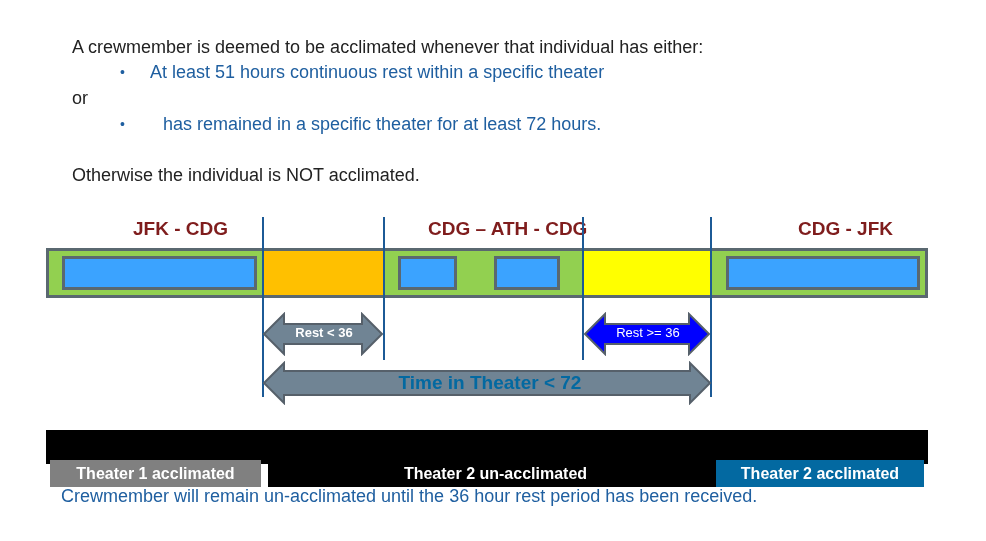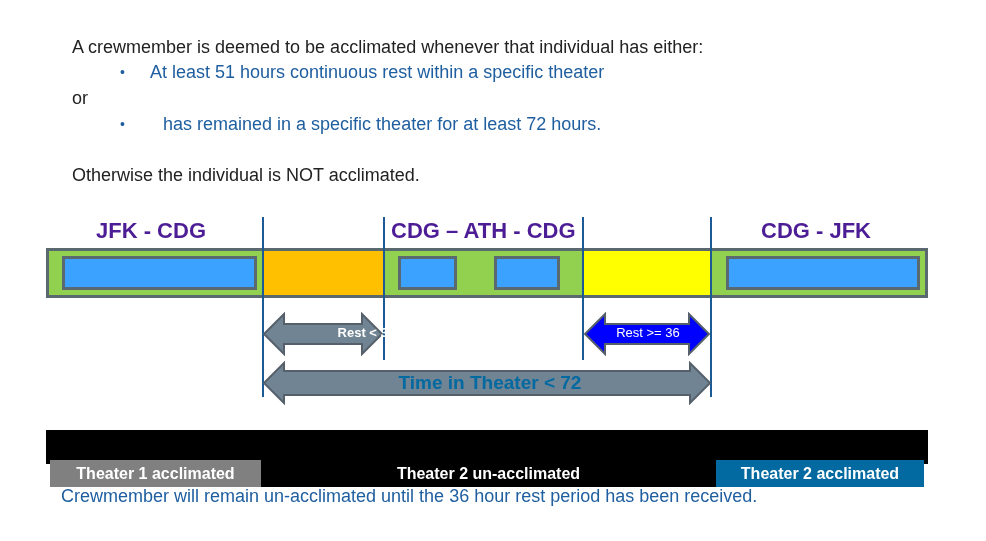--- a/index.html
+++ b/index.html
@@ -2,21 +2,21 @@
 <html><head>
 <meta charset="utf-8">
 <style>
   html, body { margin:0; padding:0; background:#fff; }
   body { width:986px; height:541px; position:relative; overflow:hidden;
          font-family:"Liberation Sans", sans-serif; }
   .abs { position:absolute; }
   .txt { font-size:18px; color:#222; white-space:nowrap; }
   .blue { color:#1f5fa0; }
   .bullet { font-size:14px; color:#1f5fa0; }
-  .seg-label { font-size:22px; font-weight:bold; color:#4c1d95; white-space:nowrap; }
+  .seg-label { font-size:19px; font-weight:bold; color:#7f1d1d; white-space:nowrap;margin-left:37px; }
   .track { left:46px; top:248px; width:882px; height:50px; background:#92d050;
            border:3px solid #5a6870; box-sizing:border-box; }
   .flight { background:#3ba3ff; border:3px solid #5a6870; box-sizing:border-box; height:34px; top:256px; }
   .vline { width:2px; background:#1c5a96; }
   .tbar { left:46px; top:430px; width:882px; height:34px; background:#000; }
   .tcell { top:434px; height:27px; display:flex; align-items:center; justify-content:center;
            font-size:16px; font-weight:bold; color:#fff; white-space:nowrap;margin-top:26px; }
 </style>
 </head>
 <body>
@@ -42,30 +42,30 @@
 <div class="abs flight" style="left:726px;width:194px;"></div>
 
 <div class="abs vline" style="left:262px;top:217px;height:180px;"></div>
 <div class="abs vline" style="left:383px;top:217px;height:143px;"></div>
 <div class="abs vline" style="left:582px;top:217px;height:143px;"></div>
 <div class="abs vline" style="left:710px;top:217px;height:180px;"></div>
 
 <svg class="abs" style="left:262px;top:312px;" width="124" height="44">
   <polygon points="2,22 22,2 22,12 100,12 100,2 120,22 100,42 100,32 22,32 22,42" fill="#708494" stroke="#56606a" stroke-width="2"></polygon>
 </svg>
-<div class="abs" style="left:262px;top:325px;width:124px;text-align:right;font-size:13px;font-weight:bold;color:#fff;padding-left:9px;">Rest &lt; 36</div>
+<div class="abs" style="left:262px;top:325px;width:124px;text-align:center;font-size:13px;font-weight:bold;color:#fff;">Rest &lt; 36</div>
 
 <svg class="abs" style="left:583px;top:312px;" width="130" height="44">
   <polygon points="2,22 22,2 22,12 106,12 106,2 126,22 106,42 106,32 22,32 22,42" fill="#0000ff" stroke="#56606a" stroke-width="2"></polygon>
 </svg>
 <div class="abs" style="left:583px;top:325px;width:130px;text-align:center;font-size:13px;font-weight:normal;color:#fff;">Rest &gt;= 36</div>
 
 <svg class="abs" style="left:262px;top:361px;" width="452" height="44">
   <polygon points="2,22 22,2 22,10 428,10 428,2 448,22 428,42 428,34 22,34 22,42" fill="#708494" stroke="#56606a" stroke-width="2"></polygon>
 </svg>
 <div class="abs" style="left:264px;top:372px;width:452px;text-align:center;font-size:19px;font-weight:bold;color:#0369a1;">Time in Theater &lt; 72</div>
 
 <div class="abs tbar"></div>
 <div class="abs tcell" style="left:50px;width:211px;background:#808080;">Theater 1 acclimated</div>
-<div class="abs tcell" style="left:261px;width:455px;background:#000;">Theater 2 un-acclimated</div>
+<div class="abs tcell" style="left:268px;width:455px;background:#000;">Theater 2 un-acclimated</div>
 <div class="abs tcell" style="left:716px;width:208px;background:#0369a1;">Theater 2 acclimated</div>
 
 <div class="abs txt blue" style="left:61px;top:486px;">Crewmember will remain un-acclimated until the 36 hour rest period has been received.</div>
 
 </body></html>

